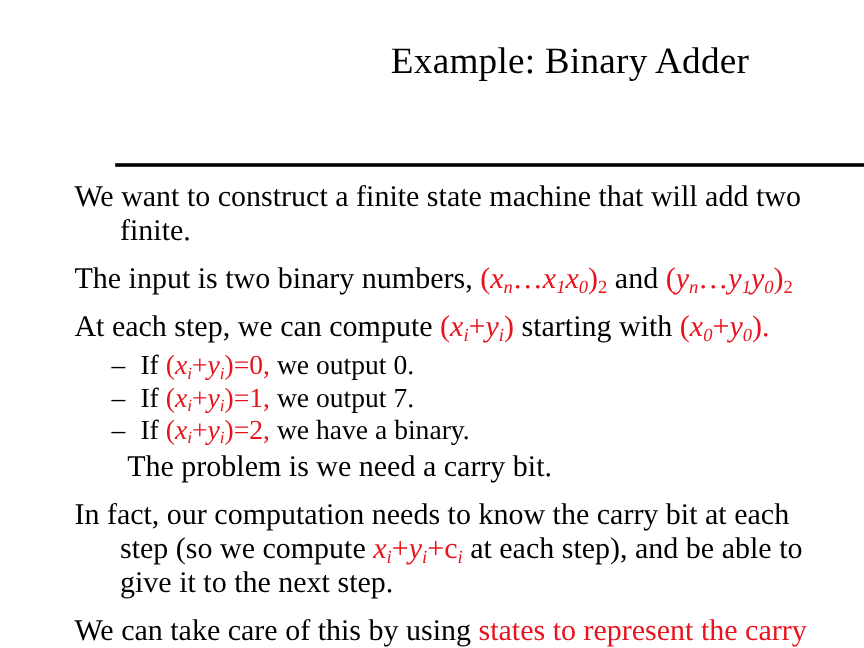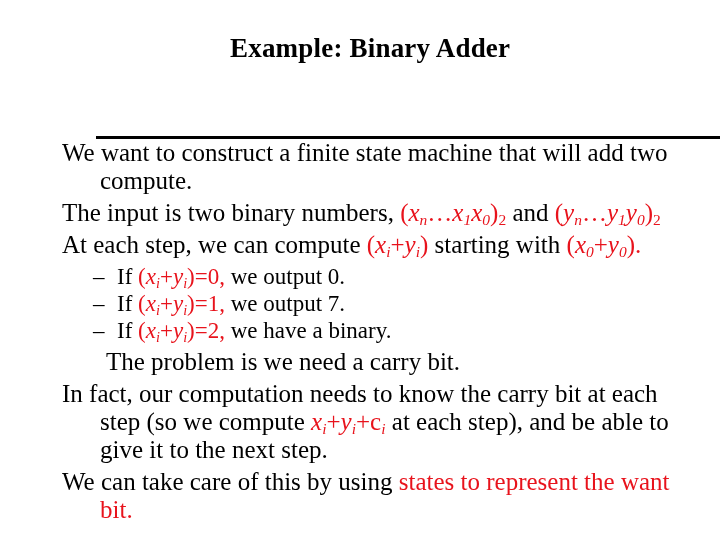--- a/index.html
+++ b/index.html
@@ -14,40 +14,42 @@
     position:relative;
     width:720px;height:540px;
     background:var(--bg);
     font-family:"Liberation Serif","DejaVu Serif",serif;
     color:var(--text);
     overflow:hidden;
   }
   .title{
     position:absolute;
     top:33px;left:230px;width:490px;
-    font-size:27px;font-weight:bold;
+    font-size:31px;font-weight:normal;
+    text-align:center;
     letter-spacing:0.2px;
     white-space:nowrap;
   }
   .rule{
     position:absolute;
     top:136px;left:96px;width:624px;height:3px;
     background:var(--rule);
   }
   .body{
     position:absolute;
     top:139px;left:62px;width:655px;
   }
   .para{
     font-size:25px;
     line-height:28px;
     padding-left:38px;
     text-indent:-38px;
     margin-bottom:4px;
     white-space:nowrap;
+    margin-top:12px;
   }
   .sub-bullet{
     position:relative;
     font-size:23px;
     line-height:27px;
     padding-left:55px;
     margin-bottom:0;
     white-space:nowrap;
   }
   .sub-bullet .dash{
@@ -63,30 +65,30 @@
   }
 </style>
 </head>
 <body>
 
 <div class="title">Example: Binary Adder</div>
 
 <div class="rule"></div>
 
 <div class="body">
-  <div class="para"><span>We want to construct a finite state machine that will add two</span><br><span>compute.</span></div>
+  <div class="para"><span>We want to construct a finite state machine that will add two</span><br><span>finite.</span></div>
   <div class="para"><span>The input is two binary numbers, </span><span class="red">(</span><span class="red it">x</span><sub class="red it">n</sub><span class="red">…</span><span class="red it">x</span><sub class="red it">1</sub><span class="red it">x</span><sub class="red it">0</sub><span class="red">)</span><sub class="red">2</sub><span> and </span><span class="red">(</span><span class="red it">y</span><sub class="red it">n</sub><span class="red">…</span><span class="red it">y</span><sub class="red it">1</sub><span class="red it">y</span><sub class="red it">0</sub><span class="red">)</span><sub class="red">2</sub></div>
   <div class="para"><span>At each step, we can compute </span><span class="red">(</span><span class="red it">x</span><sub class="red it">i</sub><span class="red">+</span><span class="red it">y</span><sub class="red it">i</sub><span class="red">)</span><span> starting with </span><span class="red">(</span><span class="red it">x</span><sub class="red it">0</sub><span class="red">+</span><span class="red it">y</span><sub class="red it">0</sub><span class="red">)</span><span class="red">.</span></div>
 
   <div class="sub-bullet">
     <span class="dash">–</span><span><span>If </span><span class="red">(</span><span class="red it">x</span><sub class="red it">i</sub><span class="red">+</span><span class="red it">y</span><sub class="red it">i</sub><span class="red">)=0,</span><span> we output 0.</span></span>
   </div>
   <div class="sub-bullet">
     <span class="dash">–</span><span><span>If </span><span class="red">(</span><span class="red it">x</span><sub class="red it">i</sub><span class="red">+</span><span class="red it">y</span><sub class="red it">i</sub><span class="red">)=1,</span><span> we output 7.</span></span>
   </div>
   <div class="sub-bullet">
     <span class="dash">–</span><span><span>If </span><span class="red">(</span><span class="red it">x</span><sub class="red it">i</sub><span class="red">+</span><span class="red it">y</span><sub class="red it">i</sub><span class="red">)=2,</span><span> we have a binary.</span></span>
   </div>
 
   <div class="para" style="margin-top:4px;margin-left:44px;"><span>The problem is we need a carry bit.</span></div>
   <div class="para"><span>In fact, our computation needs to know the carry bit at each</span><br><span>step (so we compute </span><span class="red it">x</span><sub class="red it">i</sub><span class="red">+</span><span class="red it">y</span><sub class="red it">i</sub><span class="red">+c</span><sub class="red it">i</sub><span> at each step), and be able to</span><br><span>give it to the next step.</span></div>
-  <div class="para"><span>We can take care of this by using </span><span class="red">states to represent the want</span><br><span class="red">bit.</span></div>
+  <div class="para"><span>We can take care of this by using </span><span class="red">states to represent the carry</span><br><span class="red">bit.</span></div>
 </div>
 
 </body></html>

